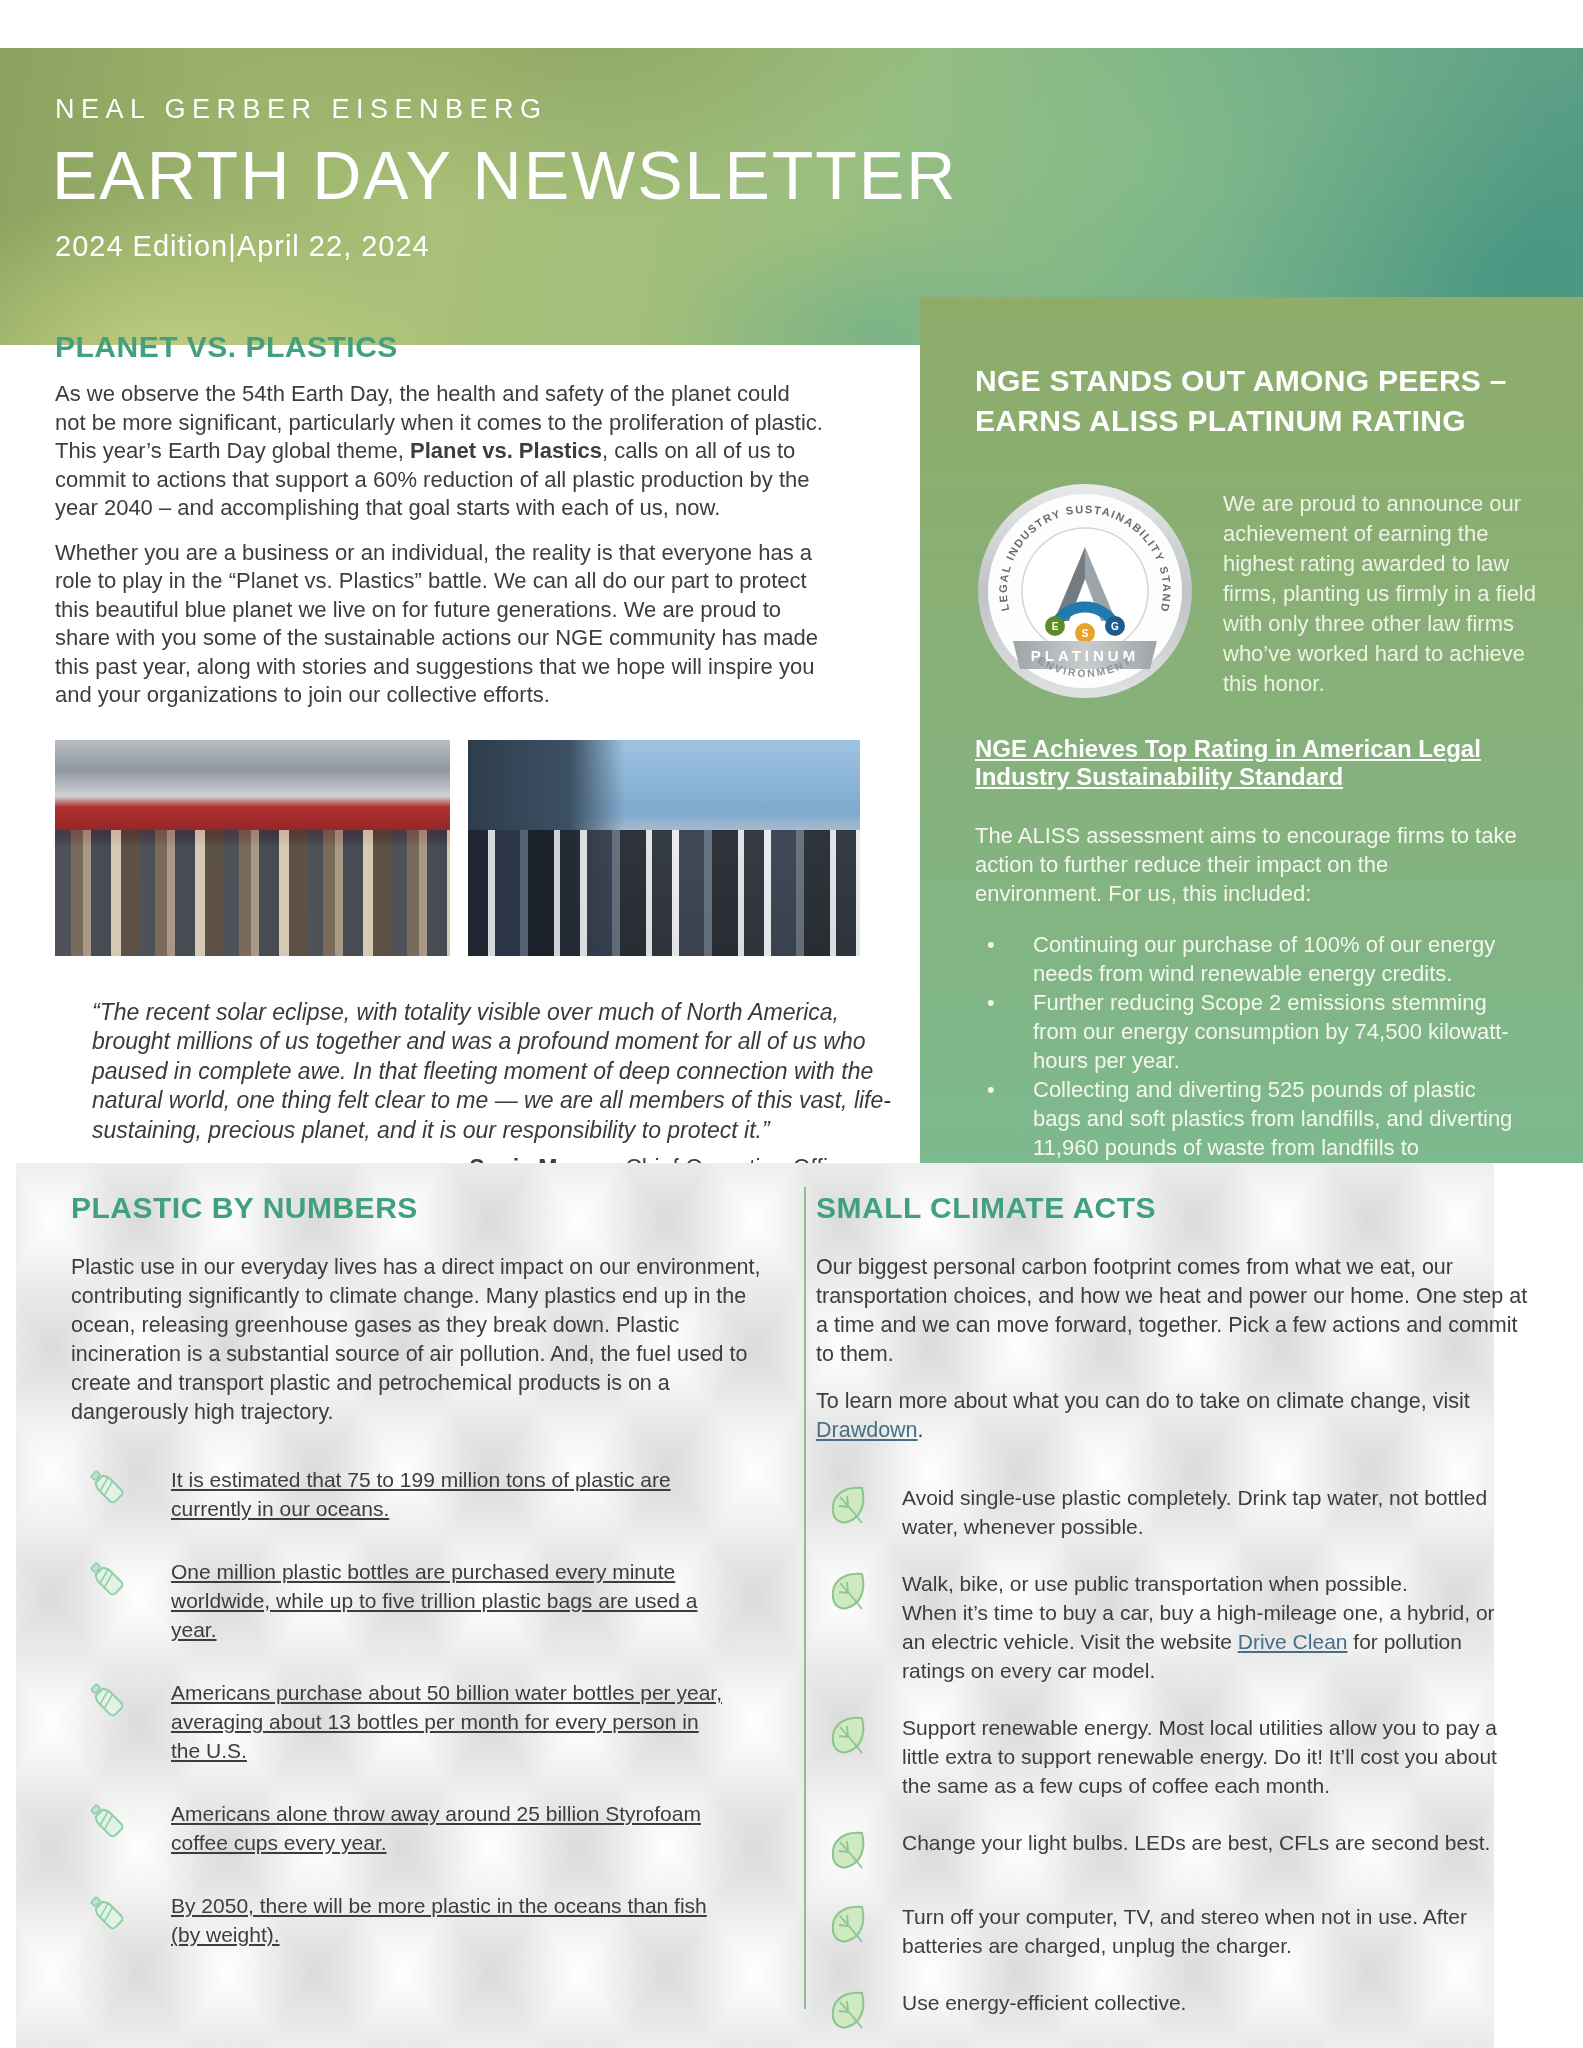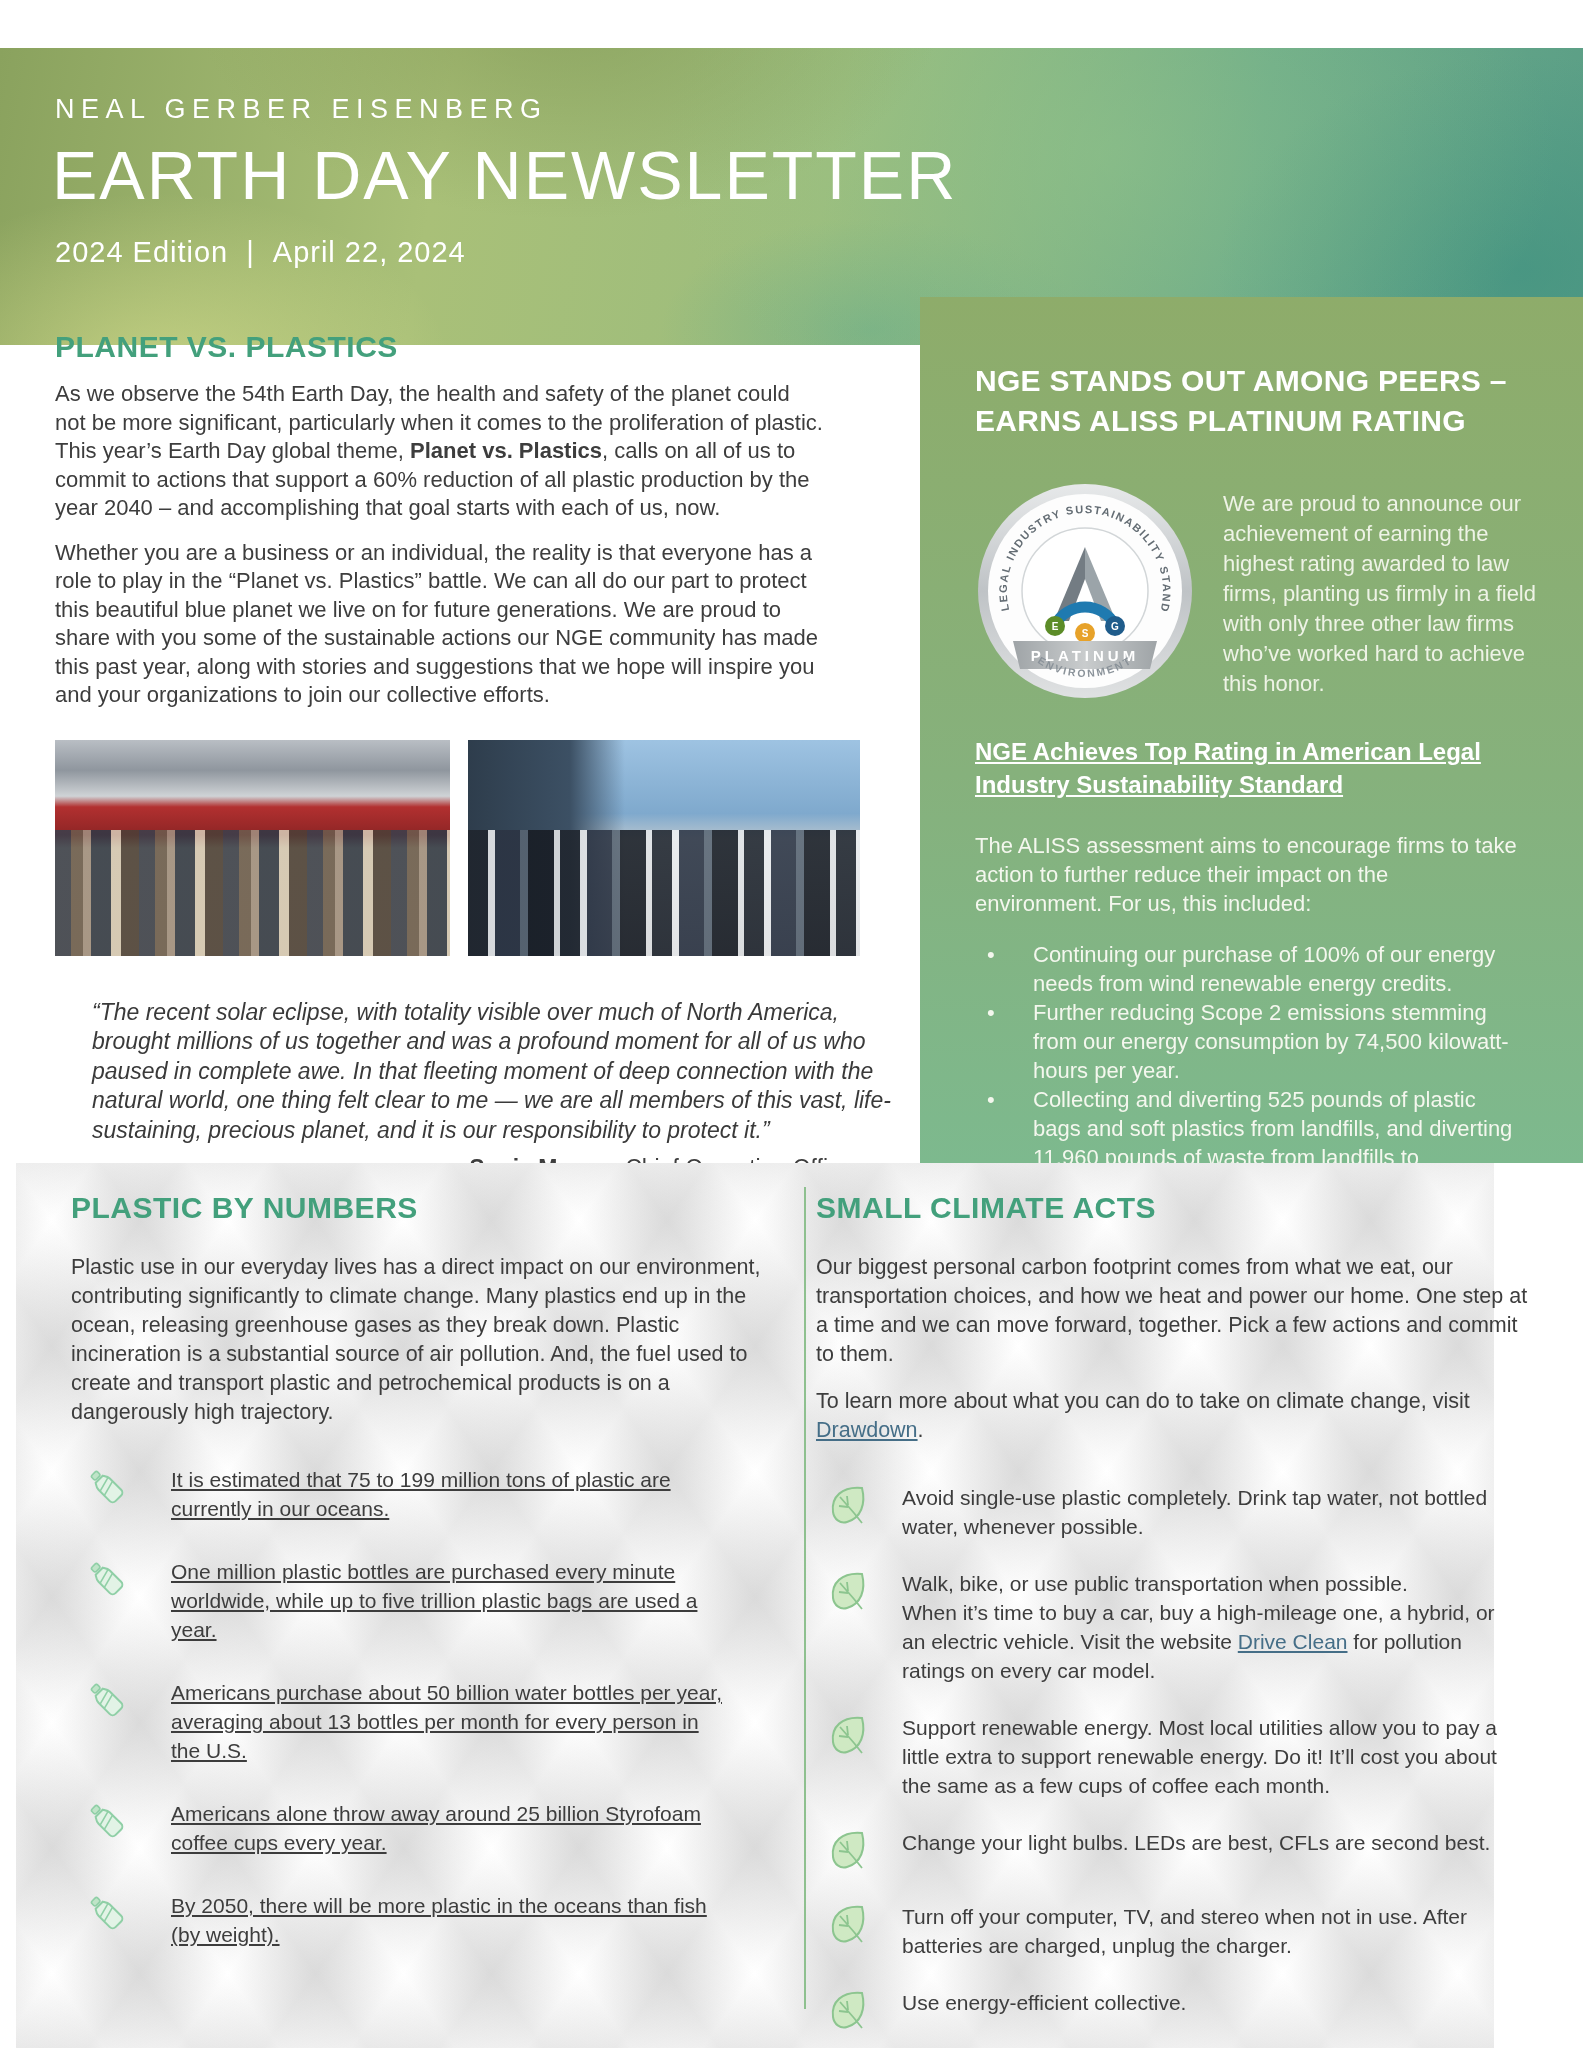--- a/index.html
+++ b/index.html
@@ -13,21 +13,21 @@
       radial-gradient(ellipse 420px 260px at 10% 110%, rgba(228,233,150,0.55), transparent 70%),
       radial-gradient(ellipse 520px 300px at 36% -15%, rgba(122,144,78,0.55), transparent 72%),
       radial-gradient(ellipse 640px 420px at 70% 35%, rgba(150,200,140,0.45), transparent 70%),
       radial-gradient(ellipse 420px 300px at 96% 75%, rgba(62,145,128,0.65), transparent 72%),
       radial-gradient(ellipse 300px 160px at 55% 95%, rgba(96,170,140,0.5), transparent 70%),
       linear-gradient(100deg,#8aa25e 0%, #a9c078 28%, #9cbd7d 52%, #6cab89 78%, #5a9e86 100%);
     margin-top: 48px;
   }
   .masthead .brand { position:absolute; left:55px; top:46px; color:#fff; font-size:27px; letter-spacing:6.5px; font-weight:400; }
   .masthead .title { position:absolute; left:52px; top:88px; color:#fff; font-size:68px; font-weight:400; letter-spacing:2px; white-space:nowrap; }
-  .masthead .subline { position:absolute; left:55px; top:188px; color:#fff; font-size:29px; letter-spacing:1px; display:flex; gap:18px; align-items:center; }
+  .masthead .subline { position:absolute; left:55px; top:182px; color:#fff; font-size:29px; letter-spacing:1px; display:flex; align-items:center; }
 
   
   .sec-h { color:#43a07c; font-size:30px; font-weight:700; letter-spacing:0.5px; }
   .body-copy { color:#3d3d3d; }
 
   
   .planet { position:absolute; left:55px; top:330px; width:805px; }
   .planet p { font-size:22px; line-height:28.5px; margin-top:16px; width:770px; }
   .planet .h { margin-bottom:10px; }
 
@@ -47,21 +47,21 @@
   .quote-attrib b { font-style:normal; }
 
   
   .panel { position:absolute; left:920px; top:297px; width:663px; height:866px;
     background:linear-gradient(180deg,#8eac6a 0%, #86b17c 55%, #7db98e 100%);
     color:#f4f7ee; padding:64px 36px 0 55px; }
   .panel-h { font-size:30px; line-height:40px; font-weight:700; color:#ffffff; letter-spacing:0.3px; width:560px; }
   .panel-row { display:flex; margin-top:40px; gap:28px; }
   .badge { width:220px; height:220px; flex:0 0 auto; }
   .panel-intro { font-size:22px; line-height:30px; width:320px; margin-top:8px; color:#eef3e6; }
-  .panel-link { display:inline-block; margin-top:34px; font-size:24px; font-weight:700; color:#ffffff; text-decoration:underline; line-height:33px; width:540px; }
+  .panel-link { display:inline-block; margin-top:34px; font-size:24px; font-weight:700; color:#ffffff; text-decoration:underline; line-height:28px; width:540px; }
   .panel-body { margin-top:30px; font-size:22px; line-height:29px; width:545px; }
   .panel ul { list-style:none; margin-top:22px; }
   .panel li { display:flex; font-size:22px; line-height:29px; }
   .panel li .dot { width:58px; flex:0 0 auto; padding-left:12px; }
   .panel li .li-txt { width:480px; }
 
   
   .bottom { position:absolute; left:16px; top:1163px; width:1478px; height:885px;
     background-color:#ffffff;
     background-image:

